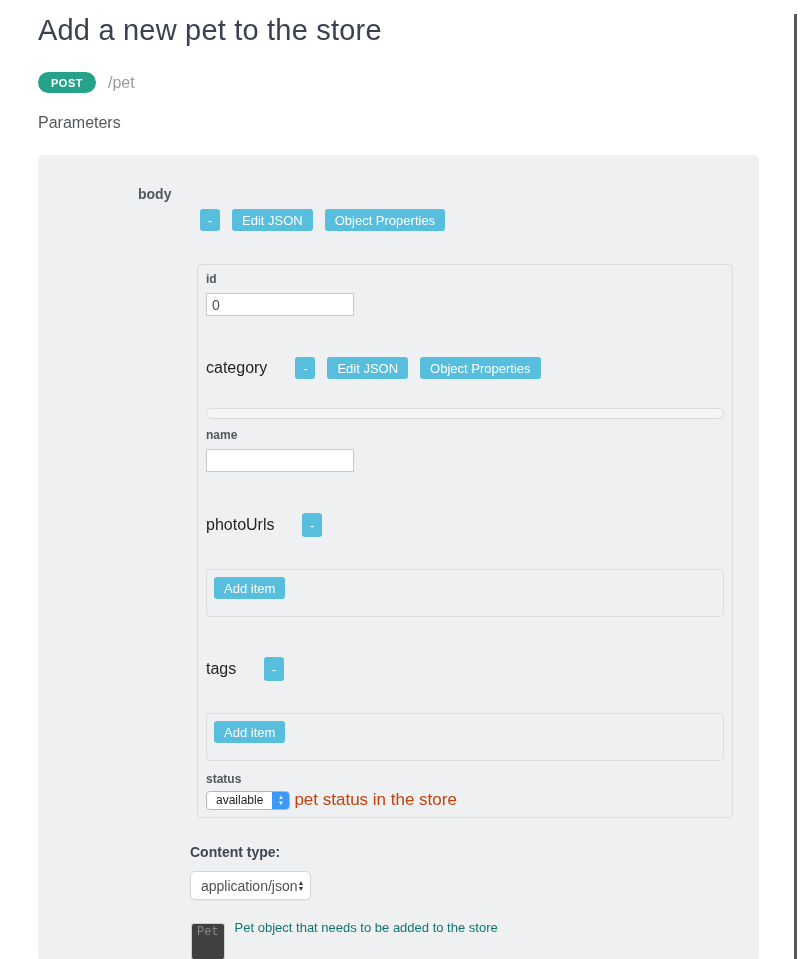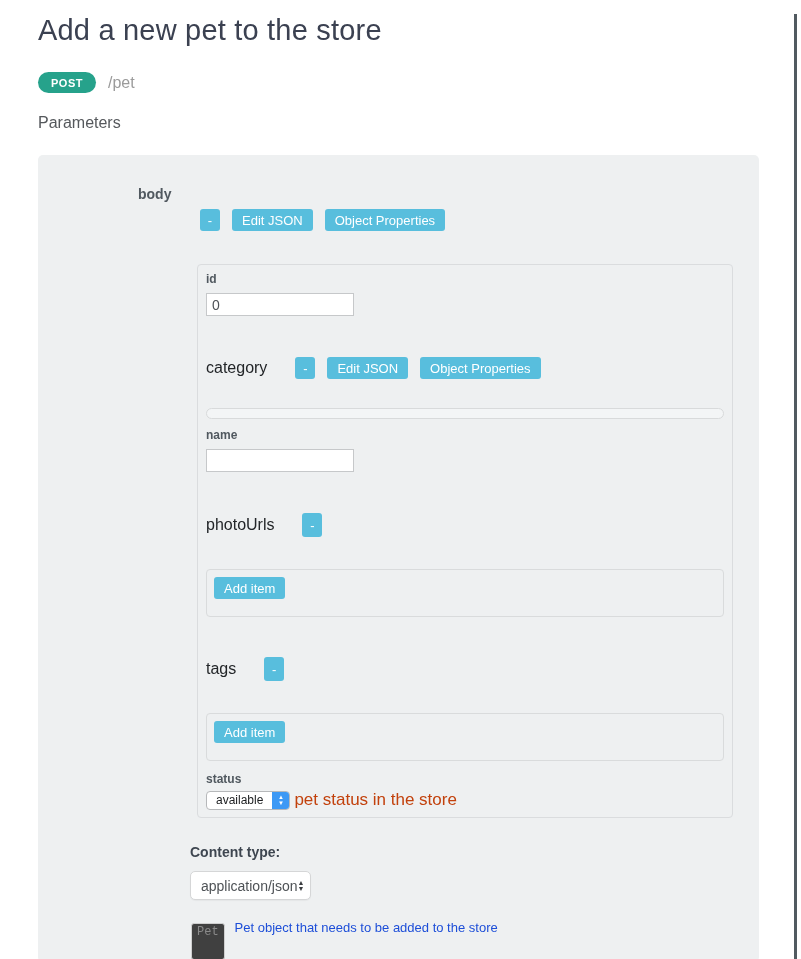--- a/index.html
+++ b/index.html
@@ -167,21 +167,21 @@
     display: flex; align-items: center; gap: 10px; height: 18px;
   }
   .model-badge {
     font-family: "Liberation Mono", monospace;
     font-size: 12px; color: #8a8a8a;
     border: 1px solid #cfcfcf; border-radius: 3px;
     background: #404040;
     padding: 1px 5px 20px 5px;
     margin-top: 29px;
   }
-  .model-desc { font-size: 13px; color: #1d4ed8; }
+  .model-desc { font-size: 13px; color: #0f766e; }
 </style>
 </head>
 <body>
 
 <div class="page">
 
   <h1 class="title">Add a new pet to the store</h1>
 
   <div class="method-row">
     <span class="method-badge">POST</span>

